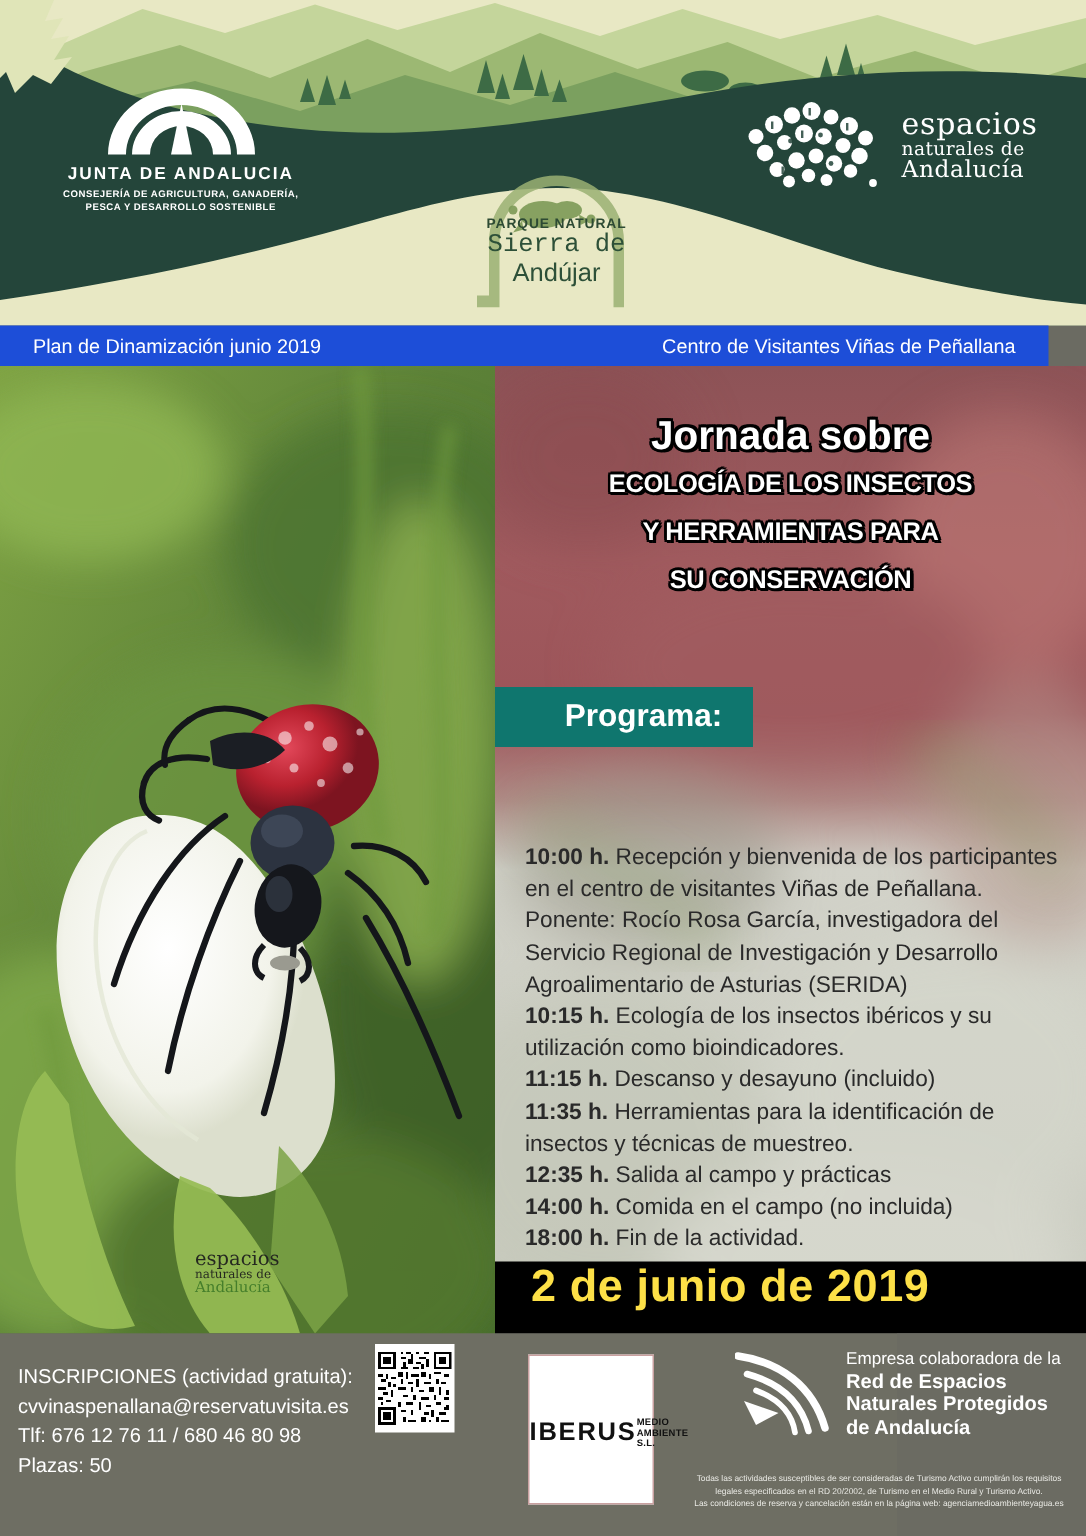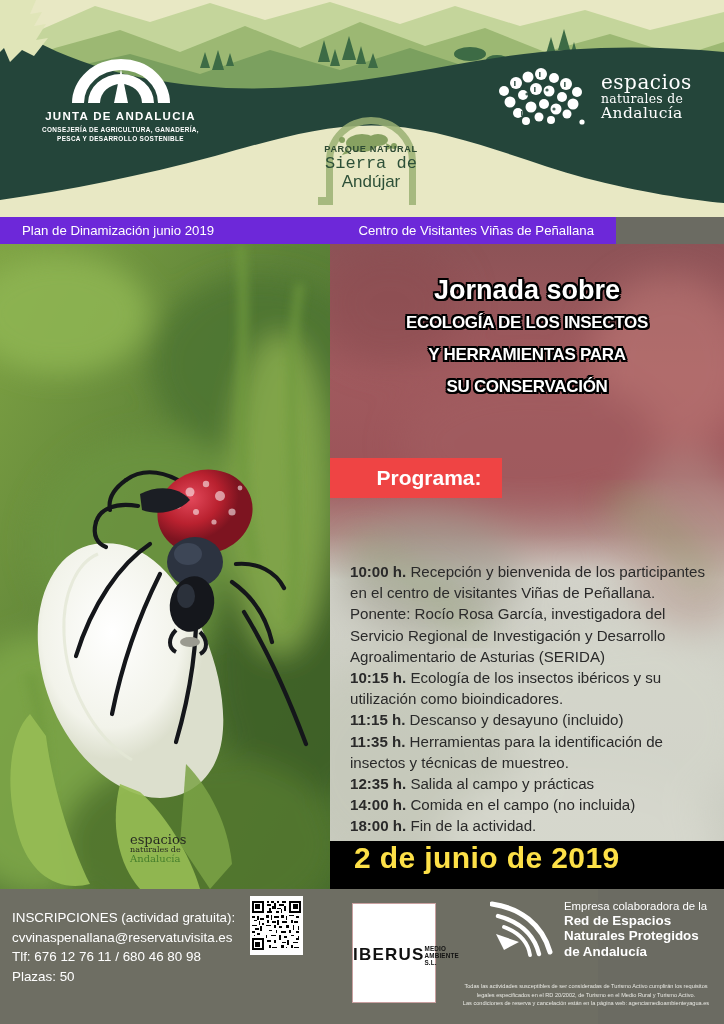--- a/index.html
+++ b/index.html
@@ -52,22 +52,22 @@
     text-align:center;
   }
   .parque-svg { position:absolute; left:0; top:0; width:118px; height:92px; }
   .parque-txt { position:absolute; left:0; top:31px; width:118px; }
   .pq1 { font-size:9.2px; font-weight:700; color:#2d4a33; letter-spacing:0.6px; }
   .pq2 { font-size:17px; color:#2d5038; line-height:18px; margin-top:1px;font-family:Liberation Mono, monospace; }
   .pq3 { font-size:17px; color:#2d5038; line-height:18px; }
 
   
   .strip {
-    position:absolute; left:0; top:217px; width:616px; height:27px;
-    background:#6d28d9; color:#fff;
+    position:absolute; left:0; top:217px; width:699px; height:27px;
+    background:#1d4ed8; color:#fff;
     display:flex; align-items:center; justify-content:space-between;
     padding:0 22px;
   }
   .strip span { font-size:13.2px; }
 
   
   .photo {
     position:absolute; left:0; top:244px; width:330px; height:645px;
     overflow:hidden; background:#5b7a3a;
   }
@@ -103,21 +103,21 @@
   }
   .t-line {
     color:#fff; font-size:17px; font-weight:700; line-height:32px; letter-spacing:-0.3px;
     text-shadow: 2.2px 2.2px 0 #000, -1.6px -1.6px 0 #000, 1.6px -1.6px 0 #000,
                  -1.6px 1.6px 0 #000, 0 2.2px 0 #000, 2.2px 0 0 #000,
                  0 -1.8px 0 #000, -1.8px 0 0 #000;
   }
 
   .programa-box {
     position:absolute; left:0; top:214px; width:172px; height:40px; z-index:3;
-    background:#ef4444; color:#fff;
+    background:#0f766e; color:#fff;
     display:flex; align-items:center; justify-content:center;
   }
   .programa-box span { font-size:21px; font-weight:700; padding-left:26px; }
 
   .program-text {
     position:absolute; left:20px; top:277px; width:366px; z-index:3;
     color:#2a2a2a; font-size:15.1px; line-height:21.2px;margin-top:40px;
   }
   .program-text b { font-weight:700; }
 

